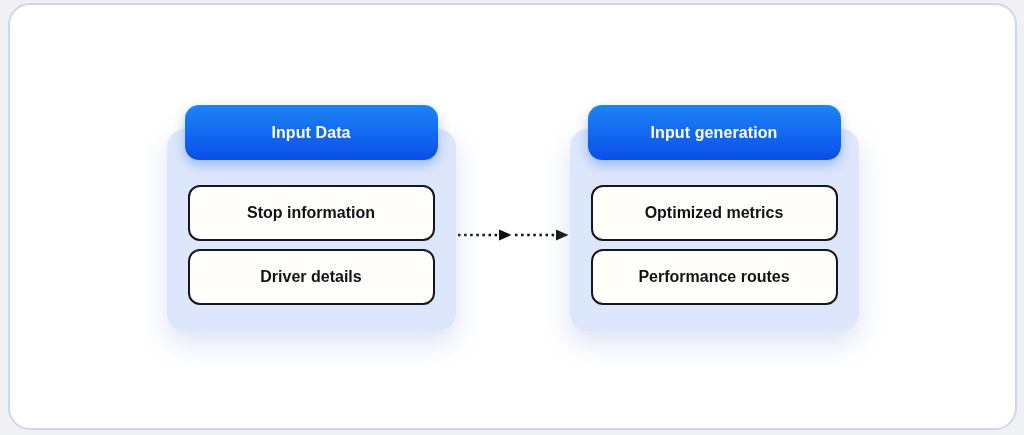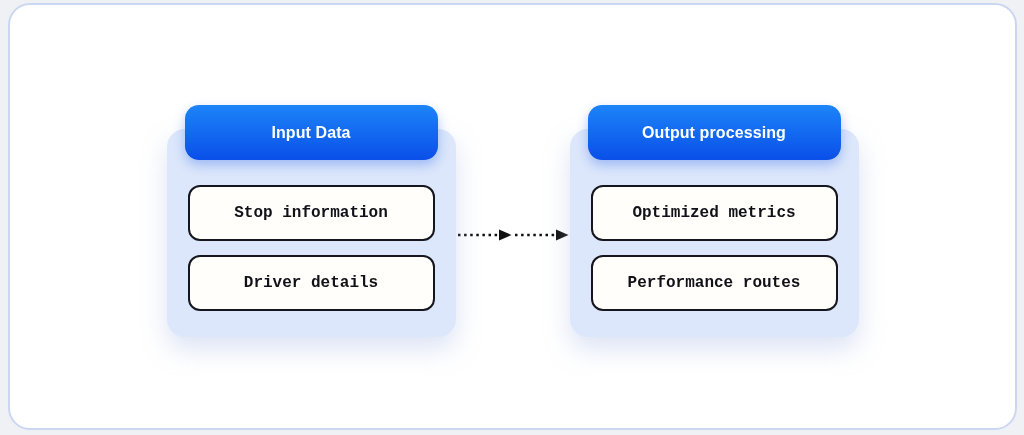--- a/index.html
+++ b/index.html
@@ -52,23 +52,22 @@
     letter-spacing: 0.1px;
     box-shadow: 0 5px 12px rgba(10, 79, 232, 0.30);
   }
   .col-body {
     position: relative;
     z-index: 1;
     margin-top: -31px;
     background: var(--container-bg);
     border-radius: 18px;
     padding: 56px 21px 26px;
-    display: flex; flex-direction: column; gap: 14px;
+    display: flex; flex-direction: column; gap: 8px;
     box-shadow: 0 12px 26px rgba(156, 175, 224, 0.35);
-    font-family: Liberation Mono, monospace;
   }
   .item {
     height: 56px;
     background: var(--item-bg);
     border: 2px solid var(--item-border);
     border-radius: 12px;
     display: flex; align-items: center; justify-content: center;
     font-weight: bold; font-size: 16px;
     color: var(--item-text);
   }
@@ -115,21 +114,21 @@
 
       <div class="arrow-cell">
         <svg width="57" height="14" viewBox="0 0 57 14">
           <line x1="2" y1="7" x2="43" y2="7" stroke="#111111" stroke-width="2.6" stroke-dasharray="2.5 3.6"></line>
           <polygon points="43,1.4 55.5,7 43,12.6" fill="#111111"></polygon>
         </svg>
       </div>
 
       <section class="column">
         <div class="col-header">
-          <span>Output processing</span>
+          <span>Input generation</span>
         </div>
         <div class="col-body">
           <div class="item">
             <span>Optimized metrics</span>
           </div>
           <div class="item">
             <span>Performance routes</span>
           </div>
         </div>
       </section>

